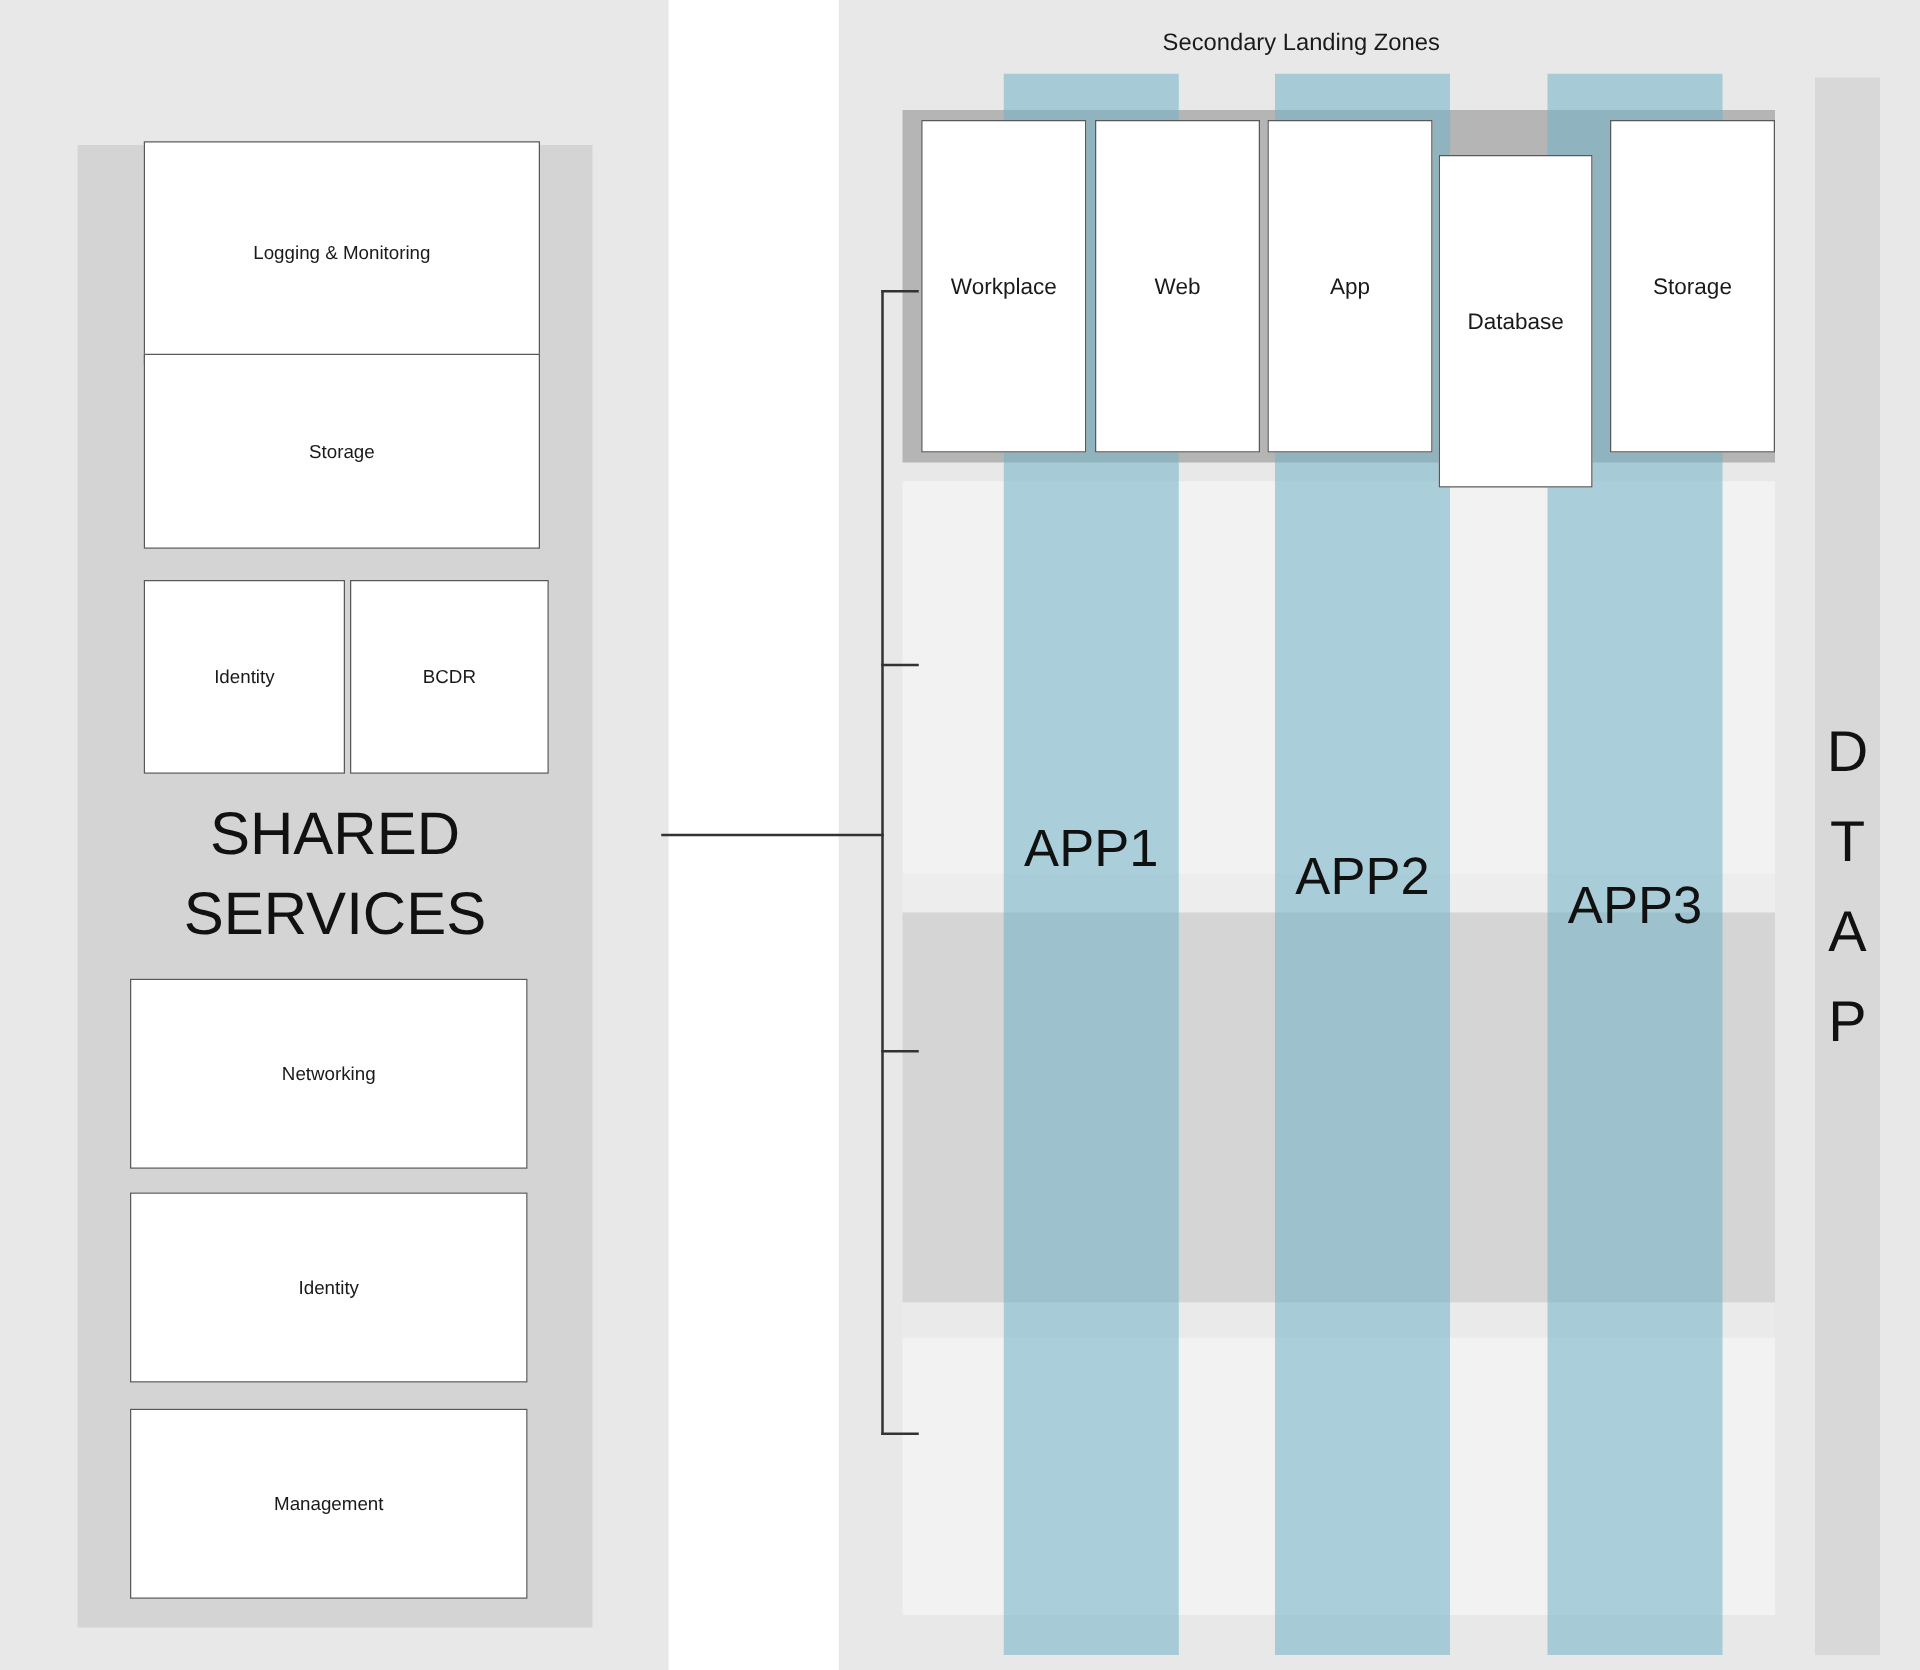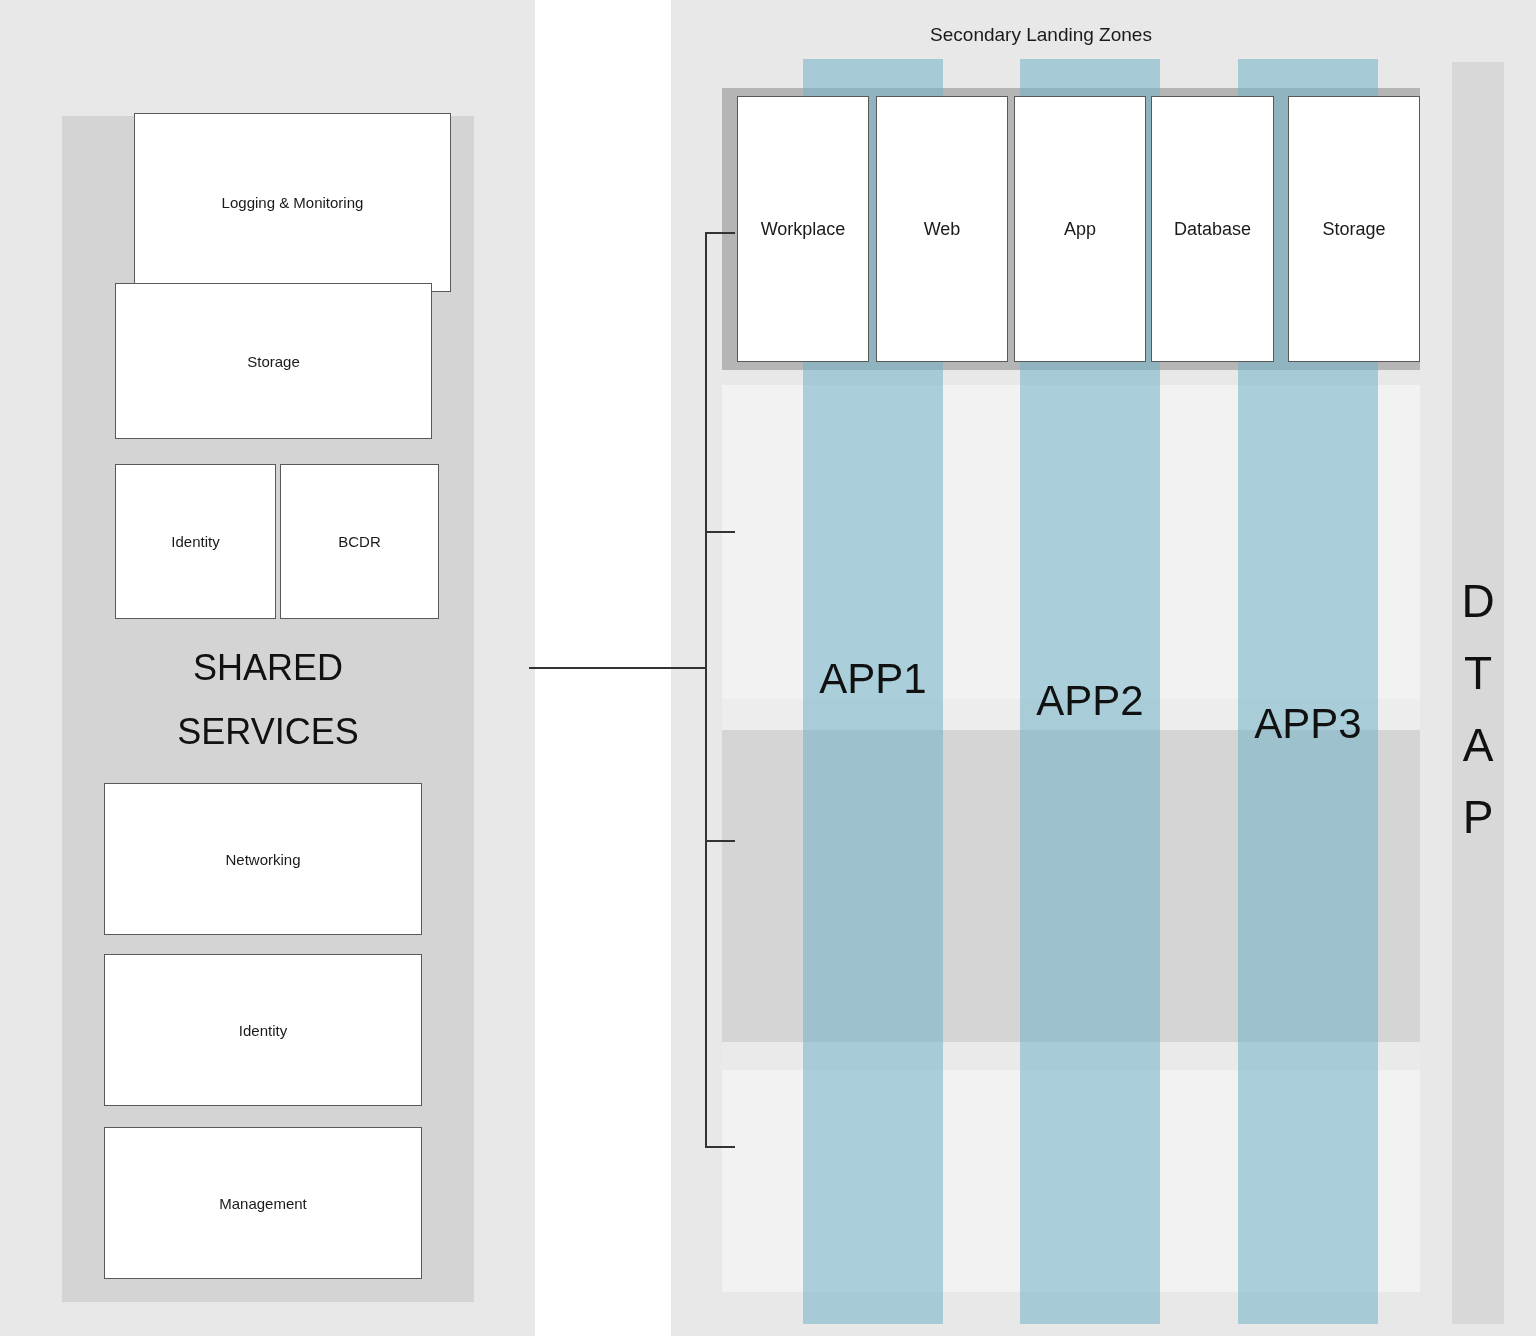--- a/index.html
+++ b/index.html
@@ -44,33 +44,33 @@
   .wbox {
     background: #ffffff;
     border: 1.5px solid #595959;
     display: flex;
     align-items: center;
     justify-content: center;
     font-size: 15px;
     color: #1a1a1a;
   }
 
-  #box-logging   { left: 115px; top: 113px;  width: 317px; height: 179px; margin-left: 19px; }
+  #box-logging   { left: 115px; top: 113px;  width: 317px; height: 179px; }
   #box-storage-c { left: 115px; top: 283px;  width: 317px; height: 156px; }
   #box-security  { left: 115px; top: 464px;  width: 161px; height: 155px; }
   #box-bcdr      { left: 280px; top: 464px;  width: 159px; height: 155px; }
   #box-networking{ left: 104px; top: 783px;  width: 318px; height: 152px; }
   #box-identity  { left: 104px; top: 954px;  width: 318px; height: 152px; }
   #box-management{ left: 104px; top: 1127px; width: 318px; height: 152px; }
 
   #shared-services {
     left: 62px; top: 636px;
     width: 412px;
     text-align: center;
-    font-size: 36px;
+    font-size: 48px;
     line-height: 64px;
     color: #111111;
   }
   #shared-services span { display: block; }
 
   
   #middle-gap {
     left: 535px; top: 0;
     width: 136px; height: 1336px;
     background: #ffffff;
@@ -111,21 +111,21 @@
     border: 1.5px solid #595959;
     display: flex;
     align-items: center;
     justify-content: center;
     font-size: 18px;
     color: #1a1a1a;
   }
   #card-workplace { left: 737px;  width: 132px; }
   #card-web       { left: 876px;  width: 132px; }
   #card-app       { left: 1014px; width: 132px; }
-  #card-database  { left: 1151px; width: 123px; }
+  #card-database  { left: 1151px; width: 123px; margin-top: 28px; }
   #card-storage   { left: 1288px; width: 132px; }
 
   
   .app-stripe {
     top: 59px;
     height: 1265px;
     background: rgba(112,178,201,0.55);
   }
   #stripe-app1 { left: 803px;  width: 140px; }
   #stripe-app2 { left: 1020px; width: 140px; }

